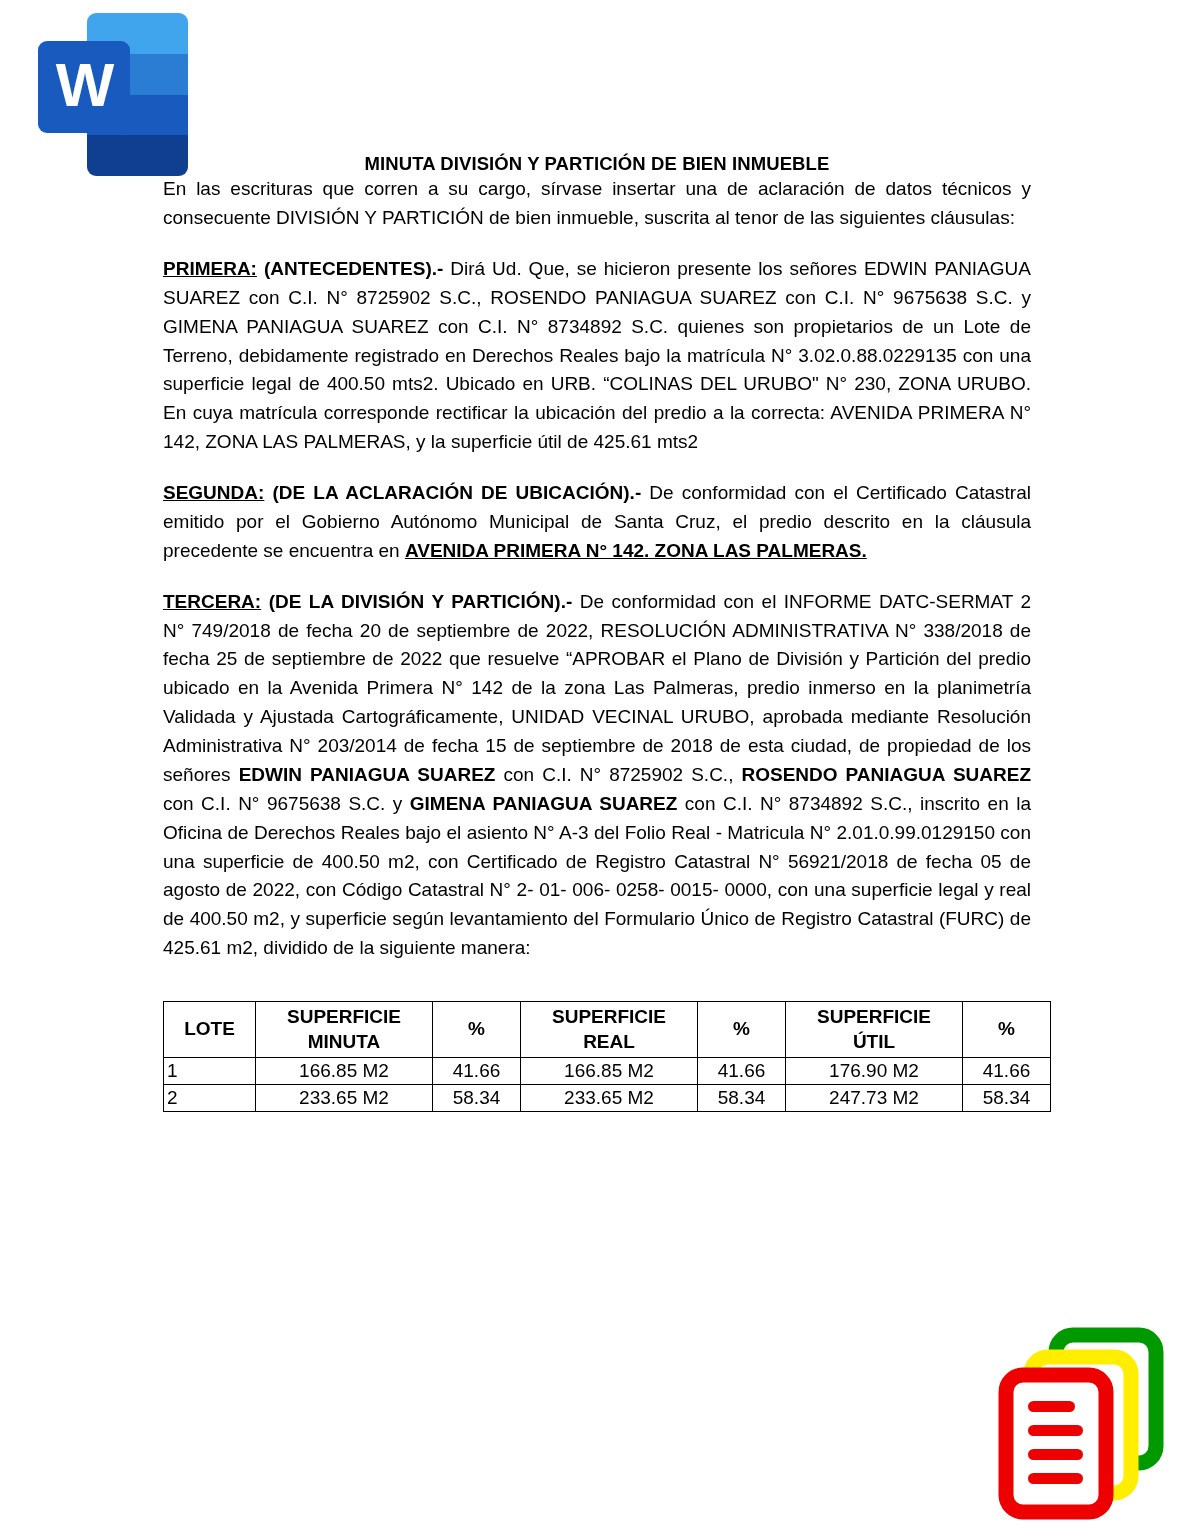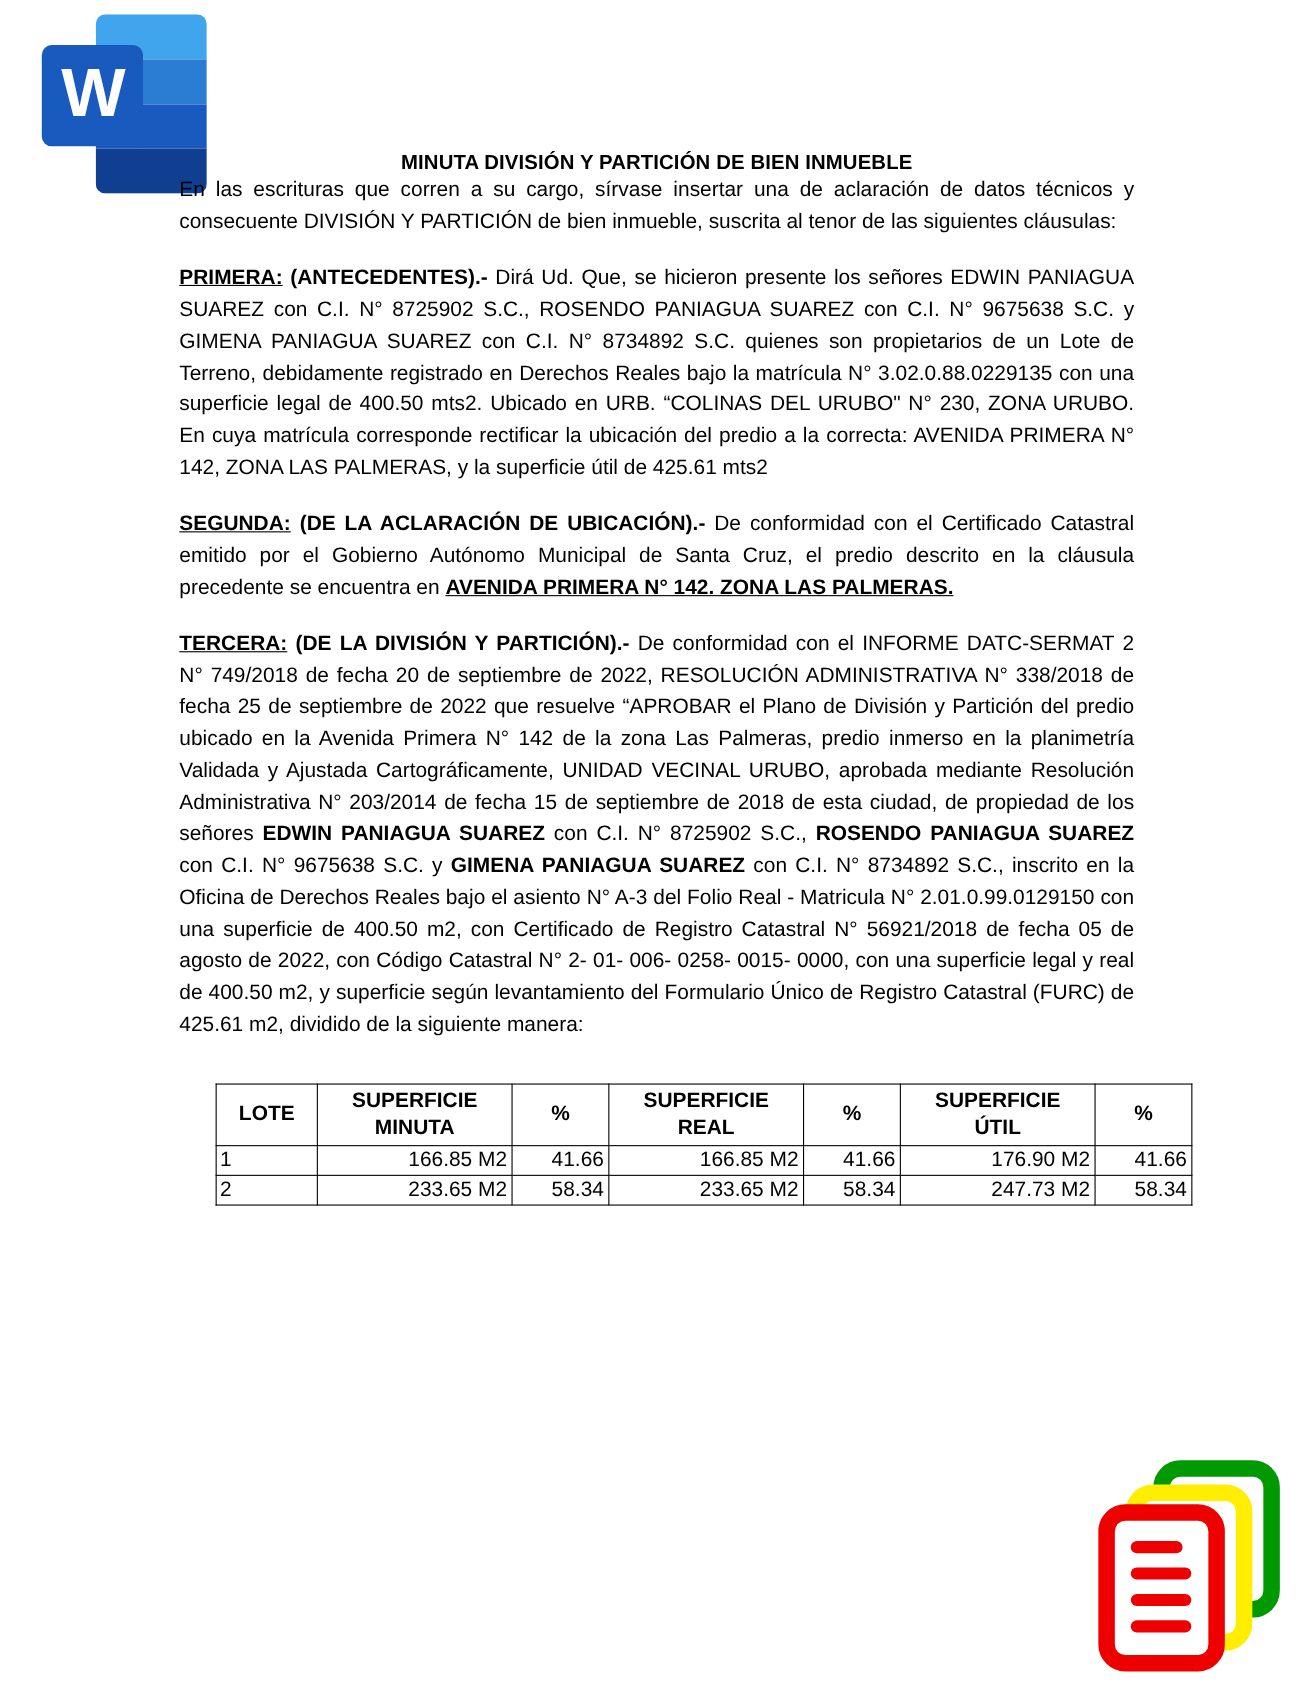--- a/index.html
+++ b/index.html
@@ -61,21 +61,21 @@
     font-size: 62px;
     line-height: 1;
     letter-spacing: -2px;
     transform: translateY(-2px);
   }
 
   
   .doc {
     position: absolute;
     left: 163px;
-    top: 0;
+    top: 16px;
     width: 868px;
   }
   .doc-title {
     text-align: center;
     font-weight: bold;
     font-size: 18.5px;
     line-height: 1.25;
     margin-top: 136px;
     letter-spacing: 0.1px;
   }
@@ -96,35 +96,34 @@
   .bold { font-weight: bold; }
   .bold-u { font-weight: bold; text-decoration: underline; }
 
   
   .lote-table {
     margin-top: 38px;
     border-collapse: collapse;
     width: 868px;
     font-size: 19px;
     table-layout: fixed;
-    margin-left: 33px;
   }
   .lote-table th, .lote-table td {
     border: 1px solid #000000;
     padding: 1px 4px;
   }
   .lote-table th {
     font-weight: bold;
     text-align: center;
     line-height: 1.3;
     padding-top: 3px;
     padding-bottom: 3px;
   }
   .lote-table td {
-    text-align: right;
+    text-align: center;
     line-height: 1.25;
     padding-top: 1px;
     padding-bottom: 1px;
   }
   .lote-table td.lote-cell { text-align: left; padding-left: 3px; }
   .col-lote { width: 92px; }
   .col-sup  { width: 177px; }
   .col-pct  { width: 88px; }
 
   

